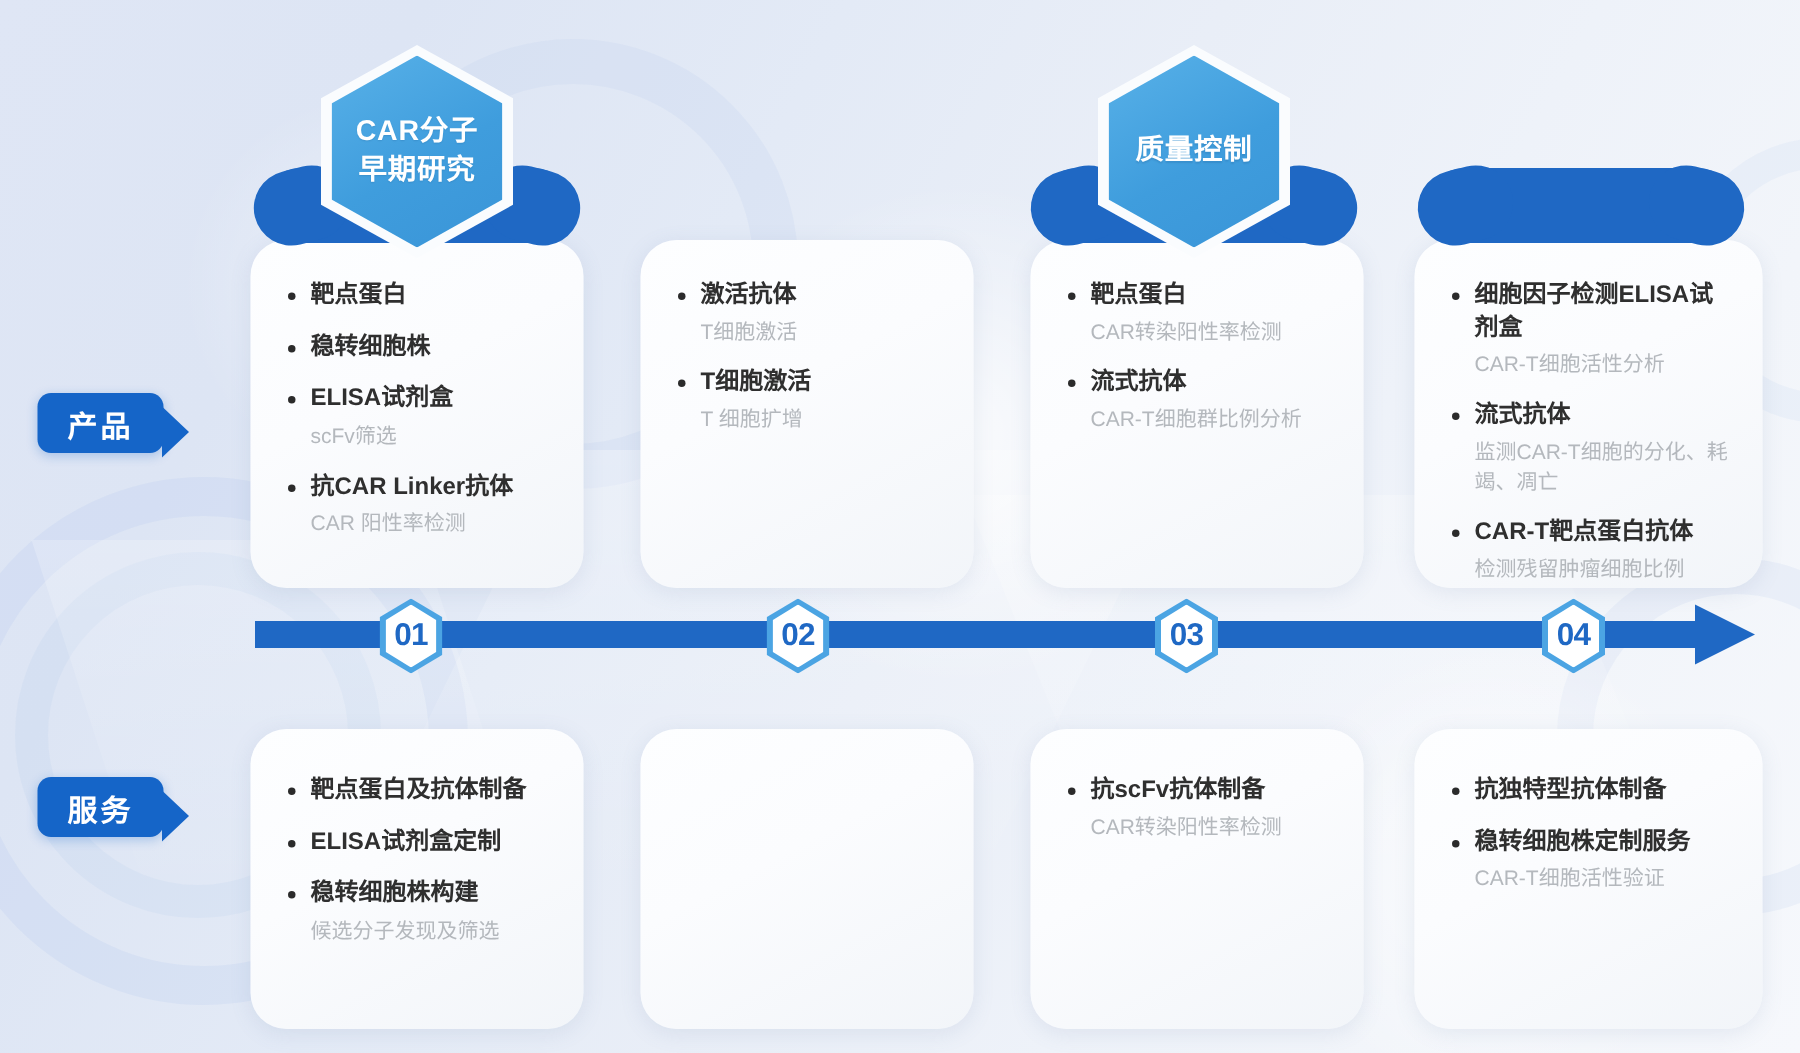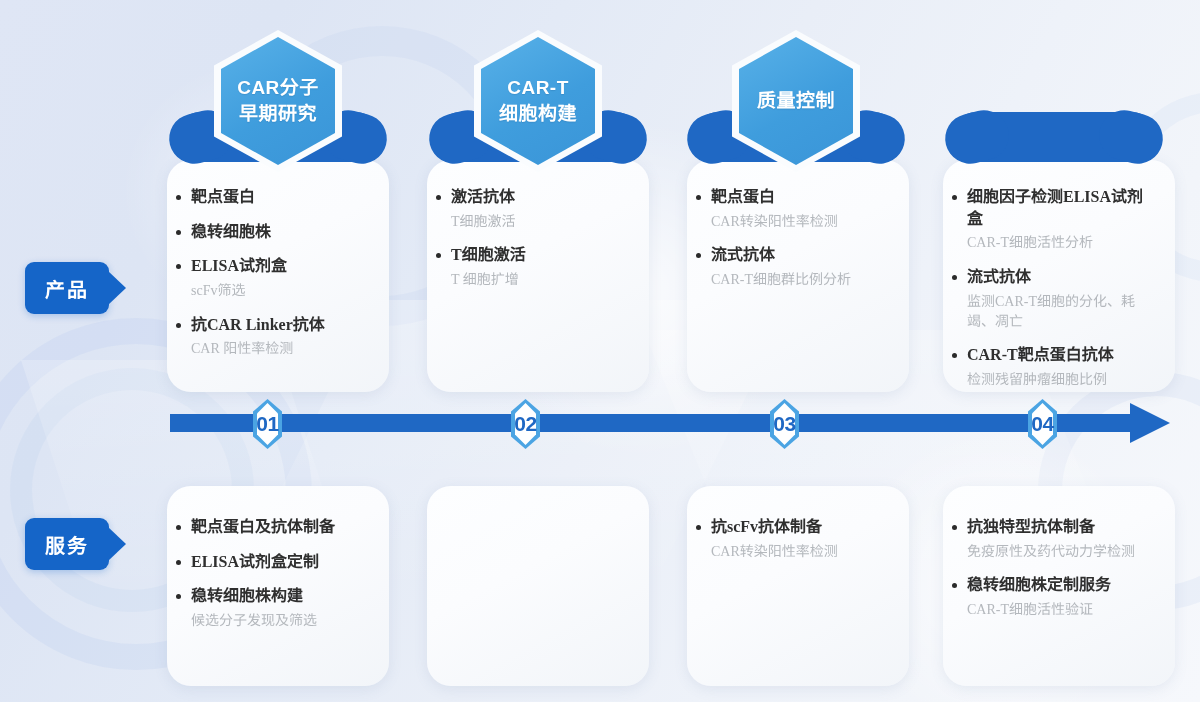--- a/index.html
+++ b/index.html
@@ -94,21 +94,21 @@
     pointer-events: none;
     background: radial-gradient(circle, rgba(255,255,255,0.75) 0%, rgba(255,255,255,0) 70%);
   }
   .blob-1 { left: 470px; top: 120px; width: 340px; height: 340px; }
   .blob-2 { left: 840px; top: 430px; width: 320px; height: 300px; }
   .blob-3 { left: 120px; top: 60px;  width: 260px; height: 260px; opacity: .6; }
 
   
   .cat-badge {
     position: absolute;
-    height: 52px;
+    height: 40px;
     width: 84px;
     background: #1565c8;
     border-radius: 9px;
     display: flex;
     align-items: center;
     justify-content: center;
     color: #ffffff;
     font-size: 20px;
     font-weight: bold;
     letter-spacing: 2px;
@@ -151,21 +151,21 @@
     width: 0;
     height: 0;
     border-top: 20px solid transparent;
     border-bottom: 20px solid transparent;
     border-left: 40px solid #1f68c4;
   }
 
   .step-hex {
     position: absolute;
     top: 399px;
-    width: 29px;
+    width: 42px;
     height: 50px;
     display: flex;
     align-items: center;
     justify-content: center;
     z-index: 6;
   }
   .step-hex .hex-outer {
     position: absolute;
     inset: 0;
     background: #4ba4e3;
@@ -259,24 +259,23 @@
   .card {
     position: absolute;
     border-radius: 24px;
     background: linear-gradient(152deg, #fdfeff 0%, #fbfcfe 42%, #f2f5f9 100%);
     box-shadow: 0 3px 14px rgba(96, 122, 164, 0.12);
   }
   .card.top    { top: 160px; height: 232px; }
   .card.bottom { top: 452px; height: 200px; margin-top: 34px; }
 
   .card-pad {
-    padding: 26px 20px 0 8px;
+    padding: 26px 20px 0 24px;
     box-sizing: border-box;
     height: 100%;
-    font-family: Liberation Serif, serif;
   }
   .card.bottom .card-pad { padding-top: 30px; }
 
   ul.items {
     margin: 0;
     padding: 0;
     list-style: none;
   }
   ul.items > li {
     position: relative;
@@ -348,31 +347,20 @@
     <div class="hex-badge">
       <div class="hex-ring"></div>
       <div class="hex-face"></div>
       <div class="hex-label">
         <span>CAR分子</span>
         <span>早期研究</span>
       </div>
     </div>
   </div>
 
-  <div class="col-head col2">
-    <div class="ribbon"></div>
-    <div class="hex-badge">
-      <div class="hex-ring"></div>
-      <div class="hex-face"></div>
-      <div class="hex-label">
-        <span>CAR-T</span>
-        <span>细胞构建</span>
-      </div>
-    </div>
-  </div>
 
   <div class="col-head col3">
     <div class="ribbon"></div>
     <div class="hex-badge">
       <div class="hex-ring"></div>
       <div class="hex-face"></div>
       <div class="hex-label">
         <span>质量控制</span>
         <span></span>
       </div>
@@ -479,21 +467,20 @@
             <div class="item-sub">CAR转染阳性率检测</div>
           </li>
         </ul>
       </div>
   </div>
   <div class="card bottom col4">
     <div class="card-pad">
         <ul class="items">
           <li>
             <div class="item-title">抗独特型抗体制备</div>
-            <div class="item-sub">免疫原性及药代动力学检测</div>
           </li>
           <li>
             <div class="item-title">稳转细胞株定制服务</div>
             <div class="item-sub">CAR-T细胞活性验证</div>
           </li>
         </ul>
       </div>
   </div>
 
   <div id="timeline">

